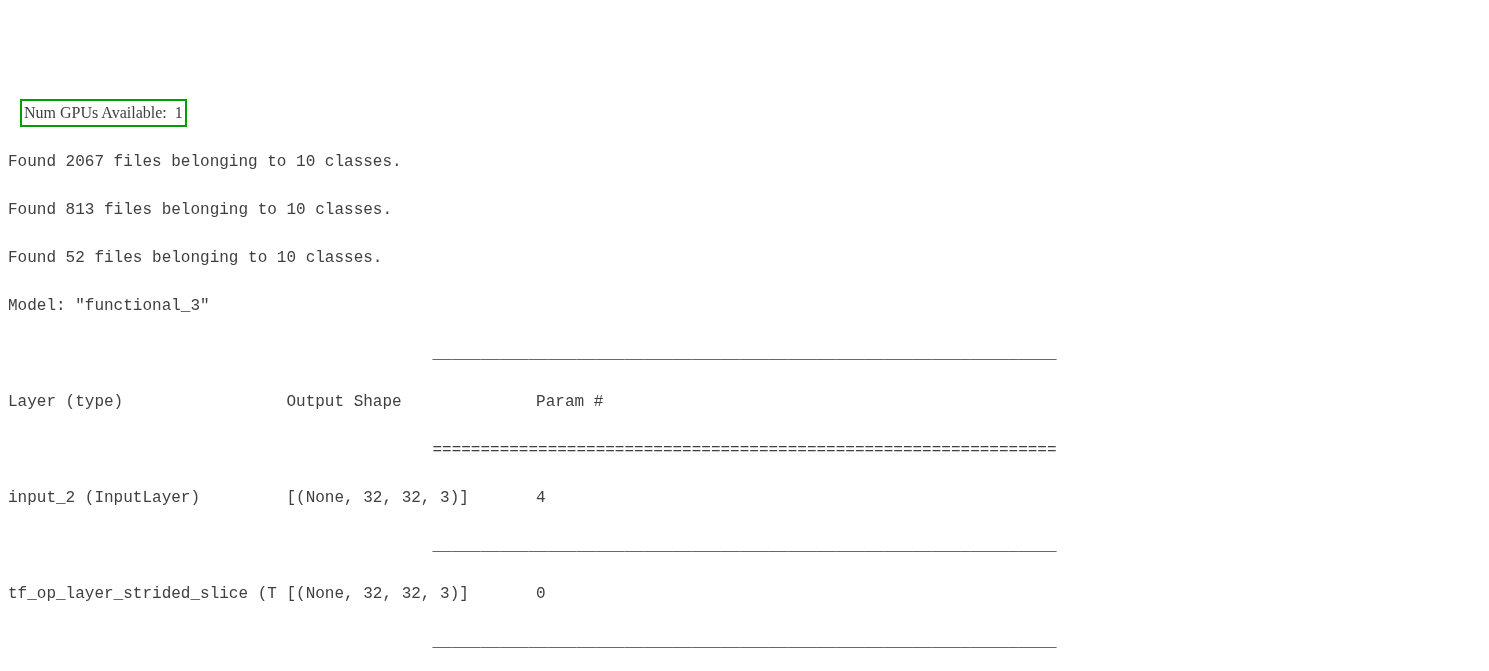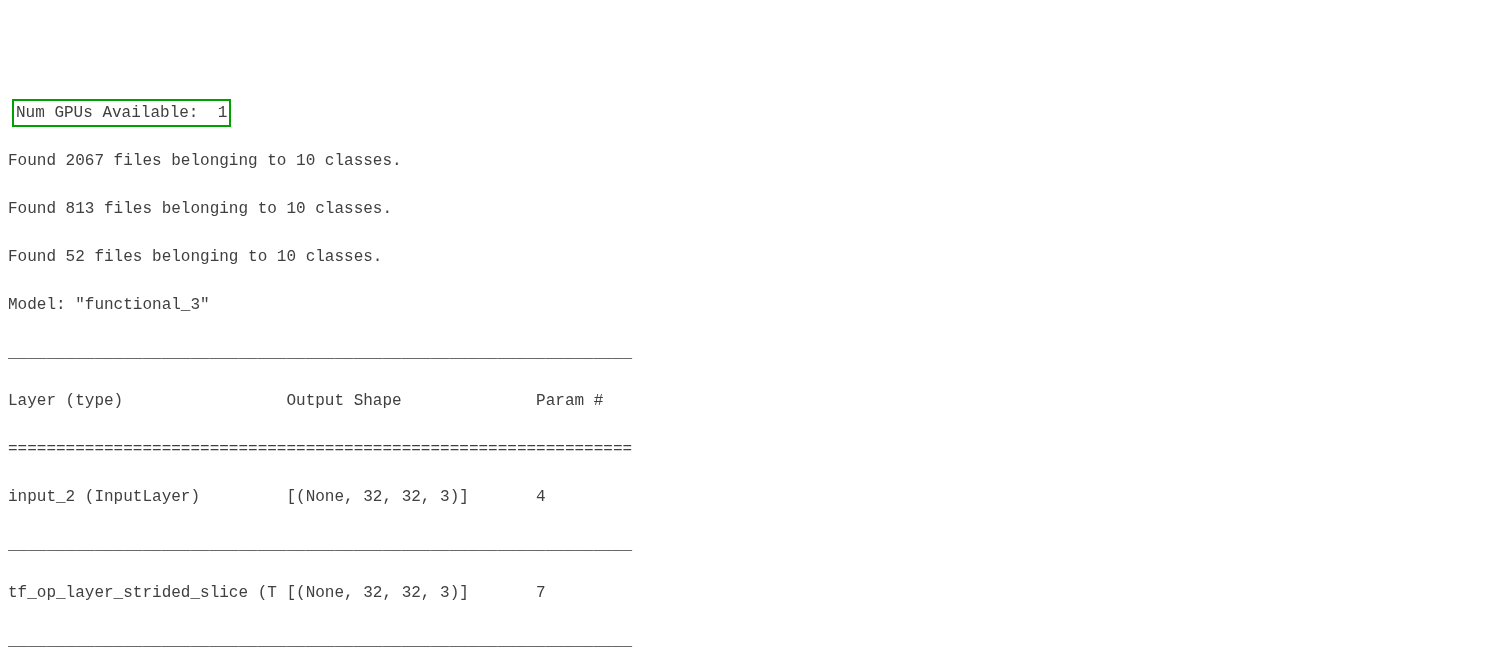--- a/index.html
+++ b/index.html
@@ -7,40 +7,40 @@
       background: #ffffff;
       font-family: "Consolas", "Menlo", "Courier New", monospace;
       font-size: 16px;
       line-height: 1.5;
       color: #404040;
       padding: 5px 8px;
       white-space: pre;
       overflow-x: auto;
     }
     .line { display: block; }
-    .highlight-green { border: 2px solid #00a000; display: inline-block; padding: 0 2px; margin: -2px 4px; }
+    .highlight-green { border: 2px solid #00a000; display: inline-block; padding: 0 2px; margin: -2px 12px; font-family: Liberation Serif, serif; }
     
-    .underline-row { letter-spacing: 0; }
+    .underline-row { letter-spacing: 0; text-align: center; }
   </style>
 </head>
 <body>
 
 
 
 <span class="line"><span class="highlight-green"><span>Num GPUs Available:  1</span></span></span>
 <span class="line">Found 2067 files belonging to 10 classes.</span>
 <span class="line">Found 813 files belonging to 10 classes.</span>
 <span class="line">Found 52 files belonging to 10 classes.</span>
 <span class="line">Model: "functional_3"</span>
 <span class="line underline-row">_________________________________________________________________</span>
 <span class="line">Layer (type)                 Output Shape              Param #   </span>
 <span class="line underline-row">=================================================================</span>
 <span class="line">input_2 (InputLayer)         [(None, 32, 32, 3)]       4         </span>
 <span class="line underline-row">_________________________________________________________________</span>
-<span class="line">tf_op_layer_strided_slice (T [(None, 32, 32, 3)]       7         </span>
+<span class="line">tf_op_layer_strided_slice (T [(None, 32, 32, 3)]       0         </span>
 <span class="line underline-row">_________________________________________________________________</span>
 
 
 
 
 
 
 
 
 

